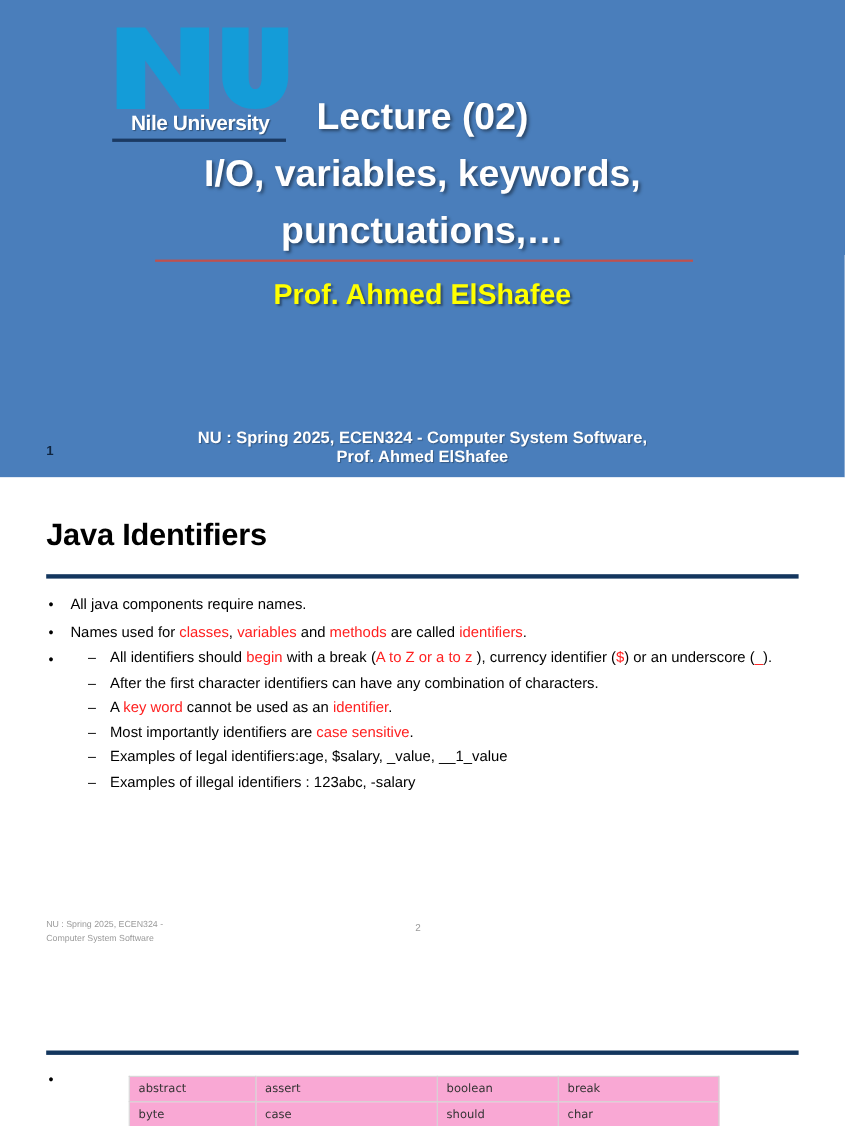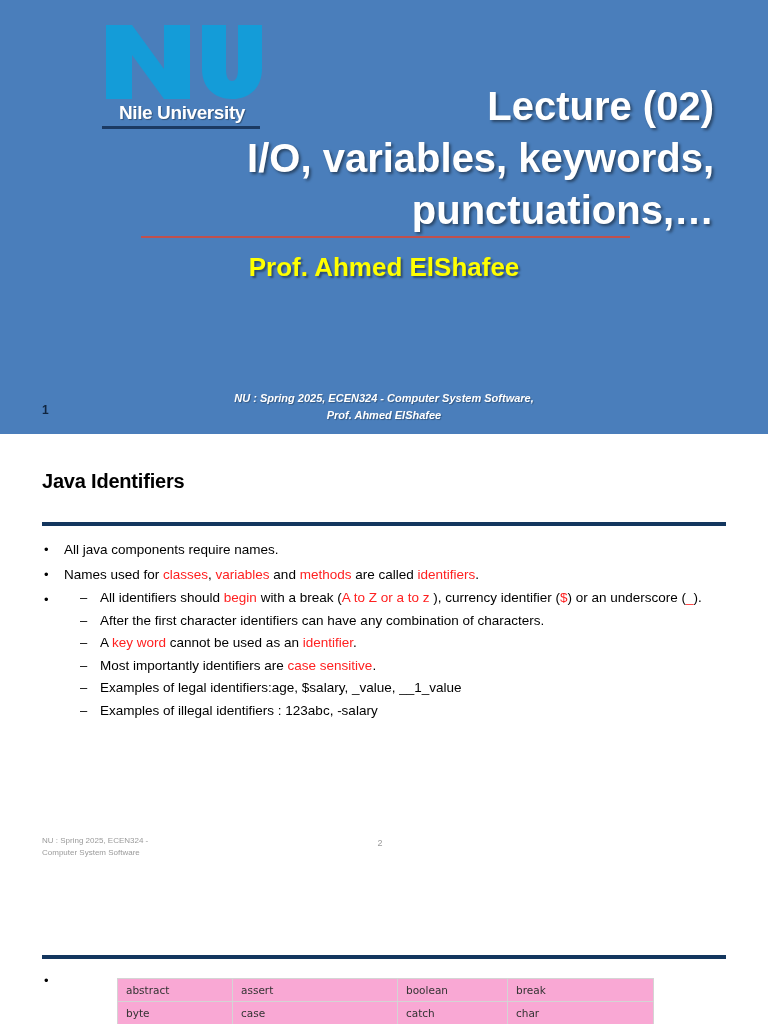--- a/index.html
+++ b/index.html
@@ -66,23 +66,23 @@
     width: 158px;
     height: 3px;
     background: #1b3a63;
   }
 
   .title-main {
     position: absolute;
     left: 54px;
     top: 80px;
     width: 660px;
-    text-align: right;
+    text-align: center;
     color: #ffffff;
-    font-size: 40px;
+    font-size: 34px;
     font-weight: bold;
     line-height: 52px;
     text-shadow: 2px 2px 3px rgba(0,0,0,0.45);
   }
   .title-line { display: block; }
 
   .title-rule {
     position: absolute;
     left: 141px;
     top: 236px;
@@ -102,25 +102,24 @@
     text-shadow: 2px 2px 2px rgba(0,0,0,0.4);
   }
 
   .title-footer {
     position: absolute;
     left: 120px;
     top: 390px;
     width: 528px;
     text-align: center;
     color: #ffffff;
-    font-size: 11px;
+    font-size: 15px;
     font-weight: bold;
     line-height: 17px;
     text-shadow: 1px 1px 1px rgba(0,0,0,0.3);
-    font-style: italic;
   }
   .title-pagenum {
     position: absolute;
     left: 42px;
     top: 403px;
     color: #10253f;
     font-size: 12px;
     font-weight: bold;
   }
 
@@ -130,21 +129,21 @@
     left: 0;
     top: 434px;
     width: 768px;
     height: 446px;
     background: #ffffff;
   }
   .slide-heading {
     position: absolute;
     left: 42px;
     color: #000000;
-    font-size: 20px;
+    font-size: 28px;
     font-weight: bold;
     letter-spacing: -0.2px;
   }
   .heading-two { top: 36px; }
 
   .heading-rule {
     position: absolute;
     left: 42px;
     width: 684px;
     height: 4px;
@@ -321,19 +320,19 @@
     <tbody id="kw-table-body">
         <tr>
           <td>abstract</td>
           <td>assert</td>
           <td>boolean</td>
           <td>break</td>
         </tr>
         <tr>
           <td>byte</td>
           <td>case</td>
-          <td>catch</td>
+          <td>should</td>
           <td>char</td>
         </tr>
       </tbody>
   </table>
 
 </div>
 
 </body></html>

